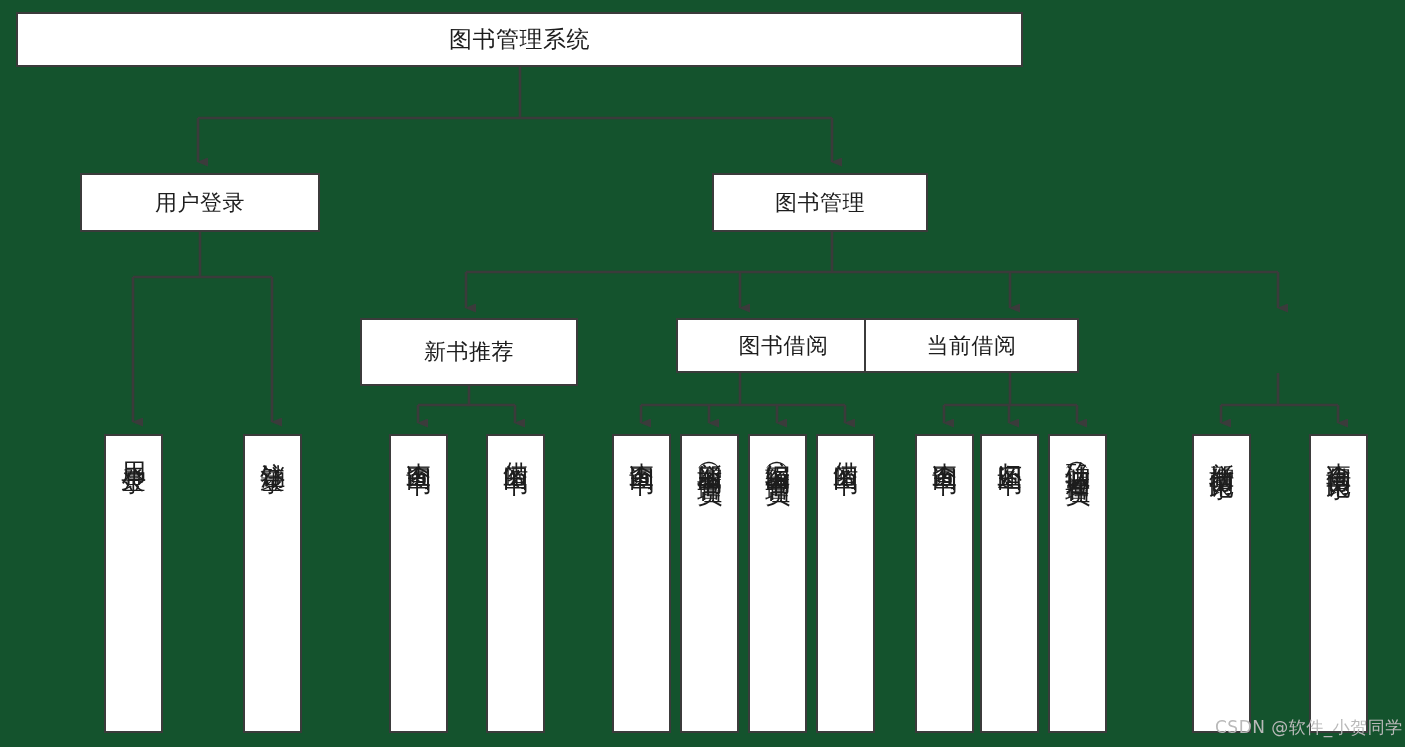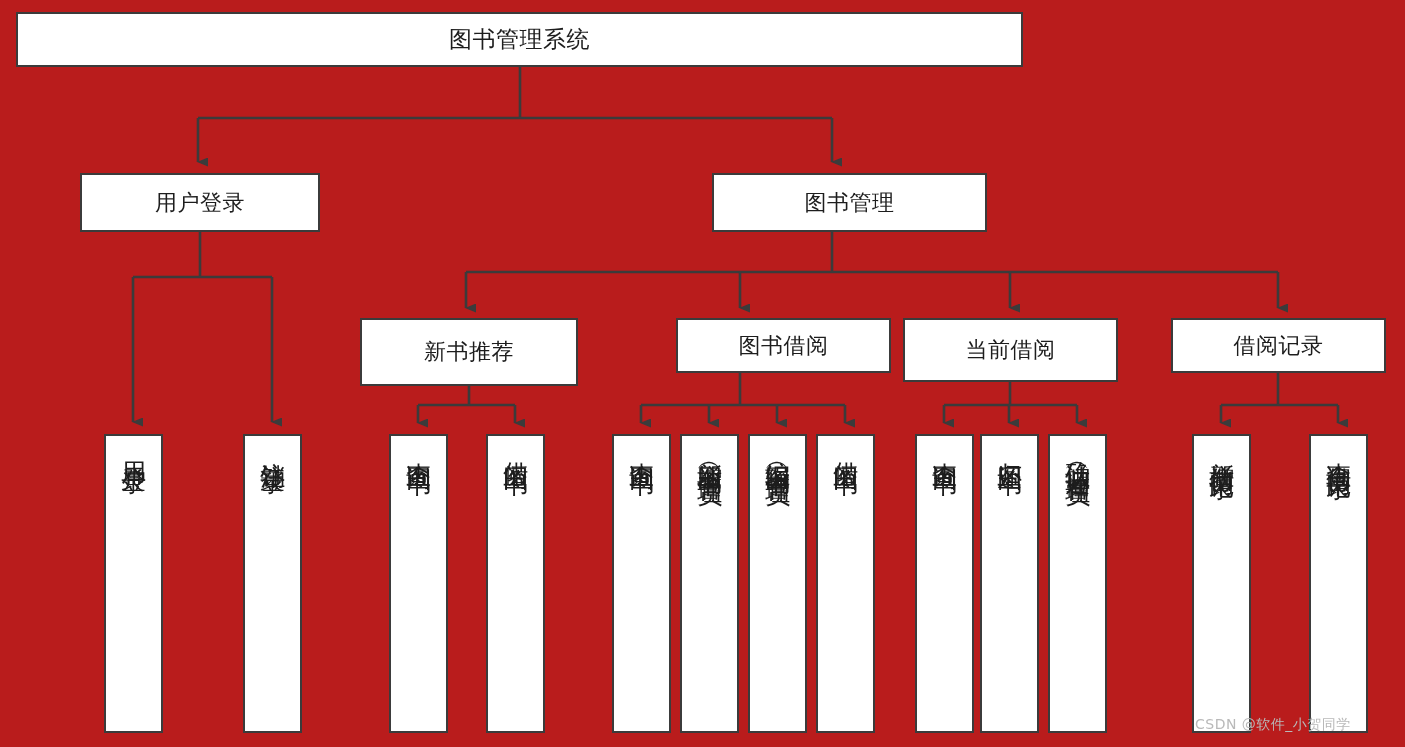--- a/index.html
+++ b/index.html
@@ -7,21 +7,21 @@
     padding: 0;
     background: #ffffff;
   }
   body {
     font-family: "DejaVu Sans", "Liberation Sans", sans-serif;
   }
   #canvas {
     position: relative;
     width: 1405px;
     height: 747px;
-    background: #b91c1c;
+    background: #14532d;
     overflow: hidden;
   }
   #wires {
     position: absolute;
     left: 0;
     top: 0;
     width: 1405px;
     height: 747px;
     pointer-events: none;
   }
@@ -57,24 +57,25 @@
     writing-mode: vertical-rl;
     text-orientation: upright;
     font-size: 25px;
     line-height: 1.02;
     letter-spacing: 3px;
     white-space: pre-line;
   }
   .watermark {
     position: absolute;
     color: #b9b9b9;
-    font-size: 14px;
+    font-size: 17px;
     letter-spacing: 0.5px;
     white-space: nowrap;
     font-family: "DejaVu Sans", "Liberation Sans", sans-serif;
+    margin-left: 20px;
   }
 </style>
 </head>
 <body>
 
 <div id="canvas">
 
   <svg id="wires" viewBox="0 0 1405 747" xmlns="http://www.w3.org/2000/svg">
     <defs>
       <marker id="arw" markerWidth="9" markerHeight="11" refX="4.5" refY="10" orient="auto" markerUnits="userSpaceOnUse">
@@ -125,35 +126,32 @@
     </g>
   </svg>
 
   <div class="node h" id="node-root" style="left:16px; top:12px; width:1007px; height:55px;">
     <span class="lbl">图书管理系统</span>
   </div>
 
   <div class="node h" style="left:80px; top:173px; width:240px; height:59px;">
     <span class="lbl">用户登录</span>
   </div>
-  <div class="node h" style="left:712px; top:173px; width:275px; height:59px;">
+  <div class="node h" style="left:712px; top:173px; width:216px; height:59px;">
     <span class="lbl">图书管理</span>
   </div>
 
   <div class="node h" style="left:360px; top:318px; width:218px; height:68px;">
     <span class="lbl">新书推荐</span>
   </div>
   <div class="node h" style="left:633px; top:318px; width:215px; height:55px;margin-left:43px;">
     <span class="lbl">图书借阅</span>
   </div>
-  <div class="node h" style="left:903px; top:318px; width:215px; height:64px;">
+  <div class="node h" style="left:864px; top:318px; width:215px; height:55px;">
     <span class="lbl">当前借阅</span>
-  </div>
-  <div class="node h" style="left:1171px; top:318px; width:215px; height:55px;">
-    <span class="lbl">借阅记录</span>
   </div>
 
   <div class="node v" style="left:104px; top:434px; width:59px; height:299px;">
     <span class="lbl">用户登录</span>
   </div>
   <div class="node v" style="left:243px; top:434px; width:59px; height:299px;">
     <span class="lbl">注销登录</span>
   </div>
 
   <div class="node v" style="left:389px; top:434px; width:59px; height:299px;">

